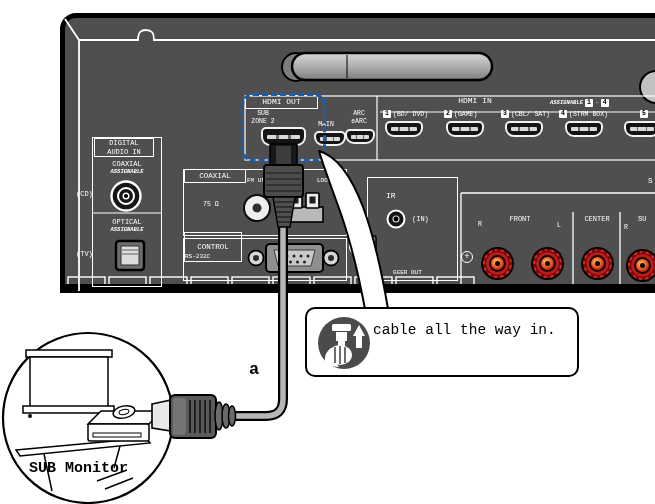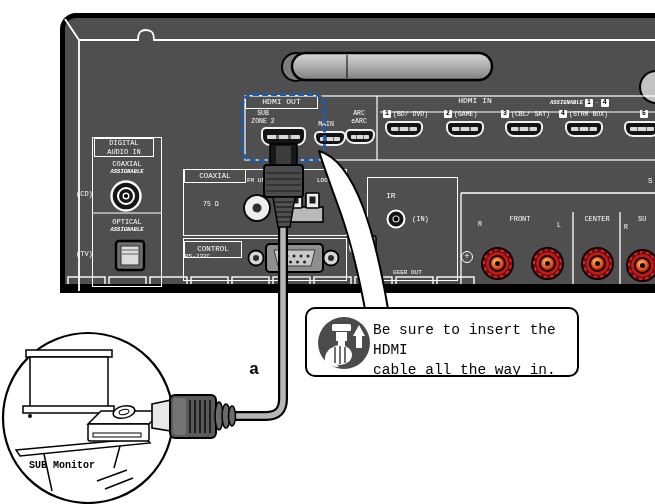--- a/index.html
+++ b/index.html
@@ -11,21 +11,21 @@
          border:5px solid #000;border-right:0;border-bottom:0;border-top-left-radius:16px;z-index:1}
   #svg-under{z-index:2}
   #labels{position:absolute;left:0;top:0;width:655px;height:504px;z-index:3}
   #dashed-box{position:absolute;left:241px;top:93px;width:79px;height:63px;
               border:3px dashed #1a5cb0;border-radius:12px;z-index:4}
   #svg-over{z-index:5}
   #callout{position:absolute;left:305px;top:307px;width:270px;height:66px;background:#fff;
            border:2px solid #000;border-radius:10px;z-index:6}
   .callout-text{position:absolute;left:66px;top:11px;font-size:14.5px;line-height:20px;color:#000}
   #label-a{position:absolute;left:249px;top:360px;font-size:17px;font-weight:bold;color:#000;z-index:7}
-  #sub-monitor-label{position:absolute;left:29px;top:460px;font-size:10px;font-weight:bold;color:#000;z-index:7;white-space:nowrap}
+  #sub-monitor-label{position:absolute;left:29px;top:460px;font-size:15px;font-weight:bold;color:#000;z-index:7;white-space:nowrap}
 
   .wt{color:#fff}
   .ctr{text-align:center}
   .t8{font-size:8px;line-height:1.1}
   .t75{font-size:7.5px;line-height:1.1}
   .t7{font-size:7px;line-height:1.15}
   .t65{font-size:6.5px;line-height:1.2}
   .t6{font-size:6px;line-height:1.2}
   .tiny{font-size:5.5px;font-weight:bold;font-style:italic;line-height:1.1}
   .hbox{border:1px solid #fff;display:flex;align-items:center;justify-content:center;box-sizing:border-box}
@@ -233,21 +233,21 @@
         <i></i>
       </div>
 
     <div class="abs grpbox" style="left:183px;top:169px;width:164px;height:67px"></div>
     <div class="abs hbox wt t75" style="left:184px;top:169px;width:62px;height:14px">COAXIAL</div>
     <div class="abs wt t6" style="left:247px;top:177px">FM UNB</div>
     <div class="abs wt t6" style="left:317px;top:177px">LOOP</div>
     <div class="abs wt t65" style="left:203px;top:201px">75 Ω</div>
 
     <div class="abs grpbox" style="left:183px;top:238px;width:164px;height:43px"></div>
-    <div class="abs hbox wt t75" style="left:184px;top:241px;width:58px;height:17px">CONTROL</div>
+    <div class="abs hbox wt t75" style="left:184px;top:232px;width:58px;height:30px">CONTROL</div>
     <div class="abs wt t6" style="left:185px;top:253px">RS-232C</div>
 
     <div class="abs grpbox" style="left:367px;top:177px;width:91px;height:104px"></div>
     <div class="abs wt t8" style="left:386px;top:192px">IR</div>
     <div class="abs wt t7" style="left:412px;top:215px">(IN)</div>
     <div class="abs wt t6" style="left:393px;top:269px">GGER OUT</div>
 
     <div class="abs wt t75" style="left:648px;top:177px">S</div>
     <div class="plus-badge">+</div>
     <div class="abs wt t7 ctr" style="left:492px;top:215px;width:56px">FRONT</div>
@@ -336,21 +336,20 @@
       <rect x="17" y="10" width="19" height="7" rx="1.5" fill="#fff"></rect>
       <rect x="21" y="18" width="11" height="9" fill="#fff"></rect>
       <rect x="23" y="27" width="7" height="12" fill="#fff"></rect>
       <ellipse cx="25" cy="41" rx="12" ry="10" fill="#fff"></ellipse>
       <path d="M16,34 C10,38 8,46 12,52 L24,53 C20,48 19,42 21,36 Z" fill="#fff"></path>
       <path d="M20,33 V49 M25,32 V50 M30,33 V49" stroke="#4b4b4b" stroke-width="1.6" fill="none"></path>
       <rect x="41" y="21" width="6" height="13" fill="#fff"></rect>
       <polygon points="38,22 50,22 44,11" fill="#fff"></polygon>
     </svg>
     <div class="callout-text">
-      <div>Be sure to insert the HDMI</div>
       <div>cable all the way in.</div>
     </div>
   </div>
 
   <div id="label-a">a</div>
   <div id="sub-monitor-label">SUB Monitor</div>
 
 </div>
 
 </body></html>

